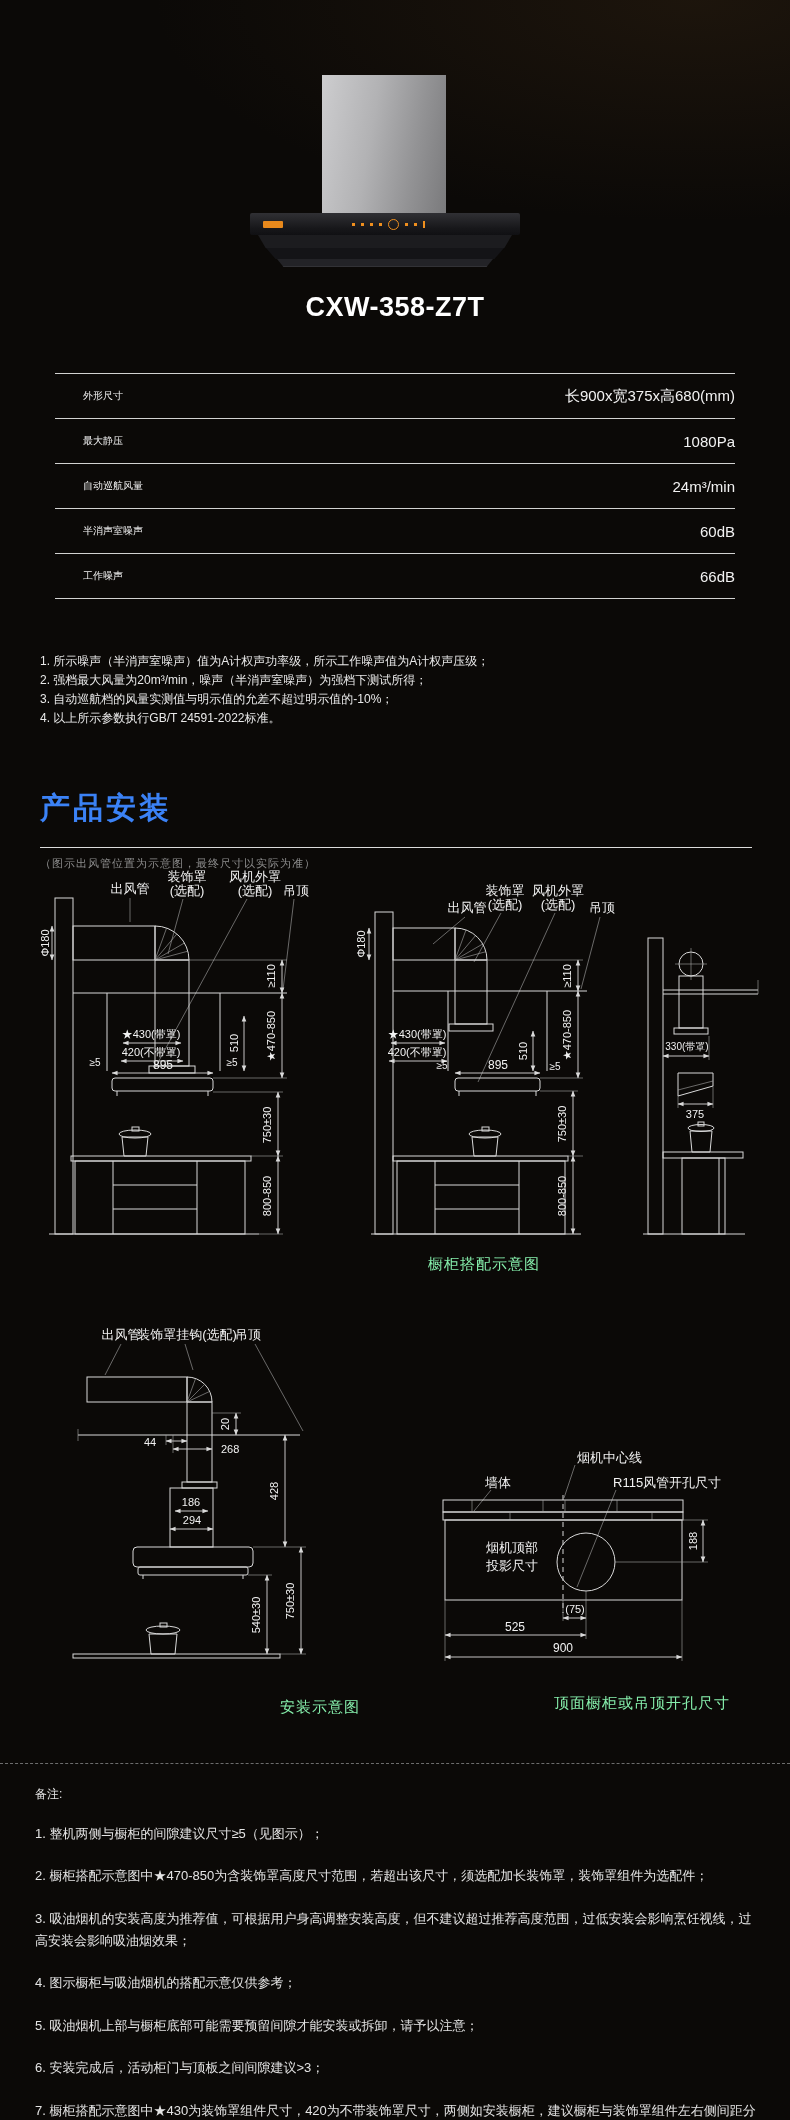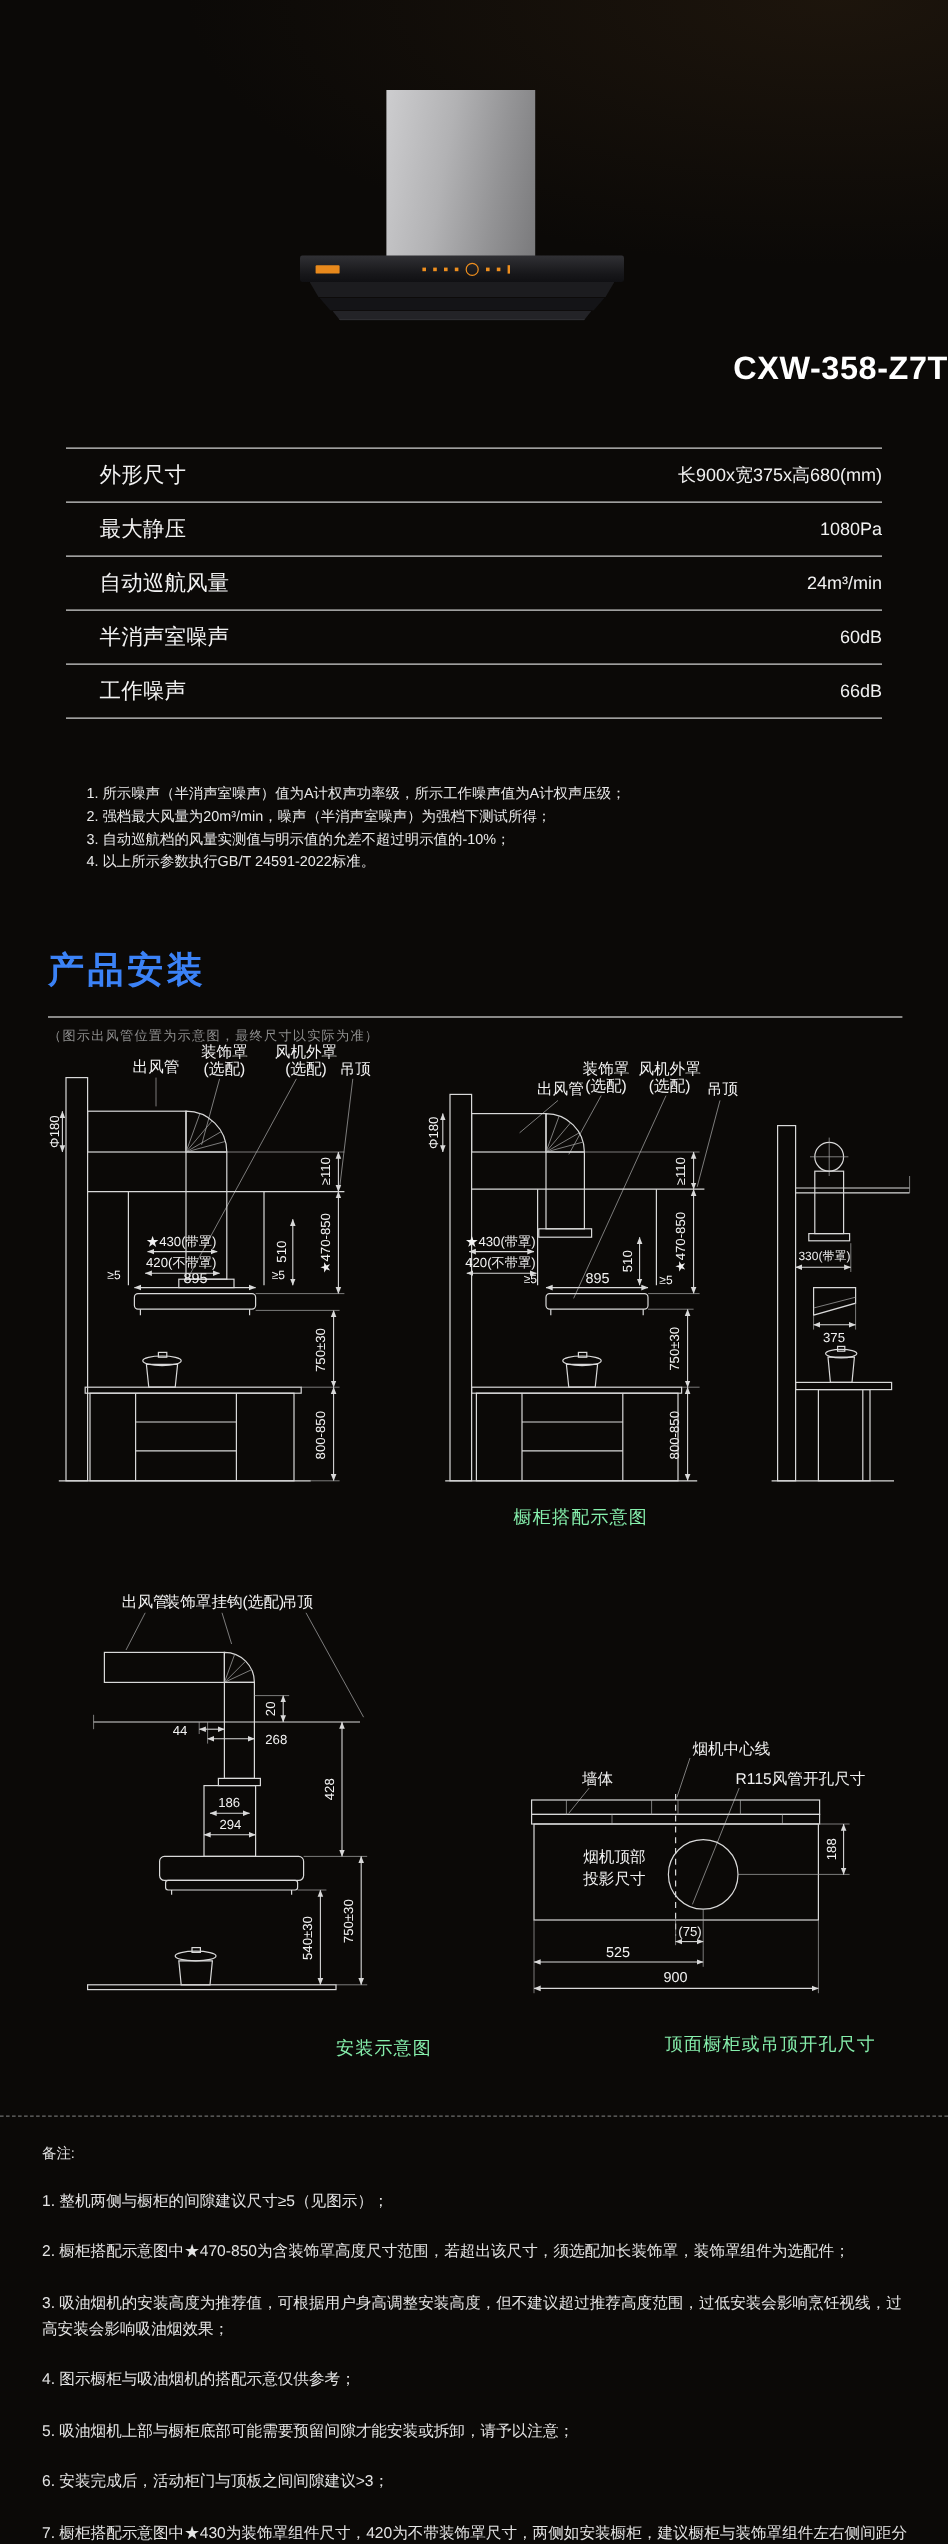--- a/index.html
+++ b/index.html
@@ -15,27 +15,27 @@
   .ctrl{position:absolute;left:338px;top:218px;width:100px;height:12px;display:flex;align-items:center;justify-content:center;gap:6px;}
   .ctrl .sq{width:3px;height:3px;background:#ef8f1e;}
   .ctrl .cir{width:9px;height:9px;border:1.5px solid #ef8f1e;border-radius:50%;}
   .ctrl .bar{width:2px;height:7px;background:#ef8f1e;}
   .taper1{position:absolute;left:258px;top:235px;width:254px;height:13px;background:#1c1c1f;
         clip-path:polygon(0 0,100% 0,97% 100%,3% 100%);}
   .taper2{position:absolute;left:266px;top:248px;width:238px;height:11px;background:#141417;
         clip-path:polygon(0 0,100% 0,96% 100%,4% 100%);}
   .taper3{position:absolute;left:277px;top:259px;width:216px;height:7px;background:#232327;
         clip-path:polygon(0 0,100% 0,97% 100%,3% 100%);border-bottom:1px solid #323236;}
-  .model{position:absolute;left:0;top:292px;width:790px;text-align:right;
+  .model{position:absolute;left:0;top:292px;width:790px;text-align:center;
         font-size:27px;font-weight:bold;letter-spacing:.5px;color:#ffffff;}
   .spec-table{position:absolute;left:55px;top:373px;width:680px;border-top:1px solid rgba(238,238,238,.88);}
   .spec-row{display:flex;align-items:center;height:44px;border-bottom:1px solid rgba(238,238,238,.88);}
-  .spec-label{width:40%;padding-left:28px;font-size:18px;}
+  .spec-label{width:40%;padding-left:28px;font-size:10px;}
   .spec-value{width:60%;text-align:right;font-size:15px;}
-  .footnotes{position:absolute;left:40px;top:652px;width:716px;font-size:12px;line-height:1.58;color:#e9e9e9;margin-left:32px;}
+  .footnotes{position:absolute;left:40px;top:652px;width:716px;font-size:12px;line-height:1.58;color:#e9e9e9;}
   .inst-title{position:absolute;left:40px;top:788px;font-size:30px;font-weight:bold;letter-spacing:3px;color:#3b82f6;}
   .inst-rule{position:absolute;left:40px;top:847px;width:712px;border-top:1px solid #dcdcdc;}
   .inst-sub{position:absolute;left:40px;top:856px;font-size:11px;color:#8e8e8e;letter-spacing:1px;}
   .cap{position:absolute;font-size:15px;color:#86efac;text-align:right;letter-spacing:1px;}
   .sep{position:absolute;left:0;top:1763px;width:790px;border-top:1px dashed #6d6d6d;}
   .notes{position:absolute;left:35px;top:1786px;width:722px;font-size:13px;color:#e4e4e4;}
   .notes-title{font-size:12px;margin-bottom:9px;}
   .note-item{line-height:1.72;margin-top:20px;}
   svg.diag{position:absolute;overflow:visible;}
   .ln{stroke:#d9d9d9;stroke-width:1;fill:none;}

